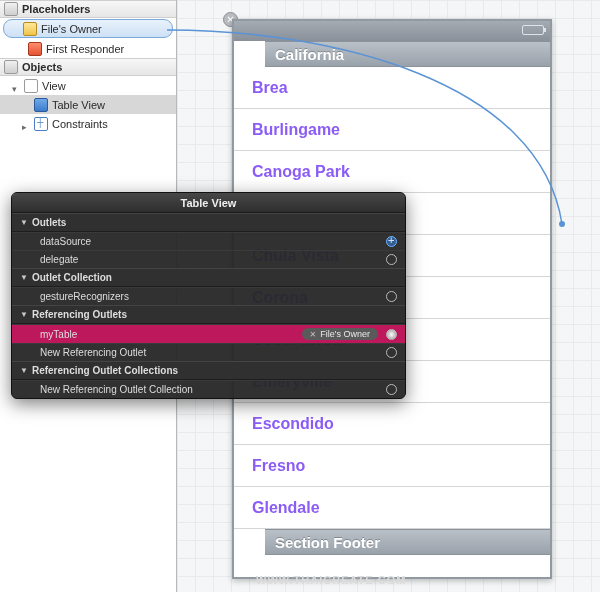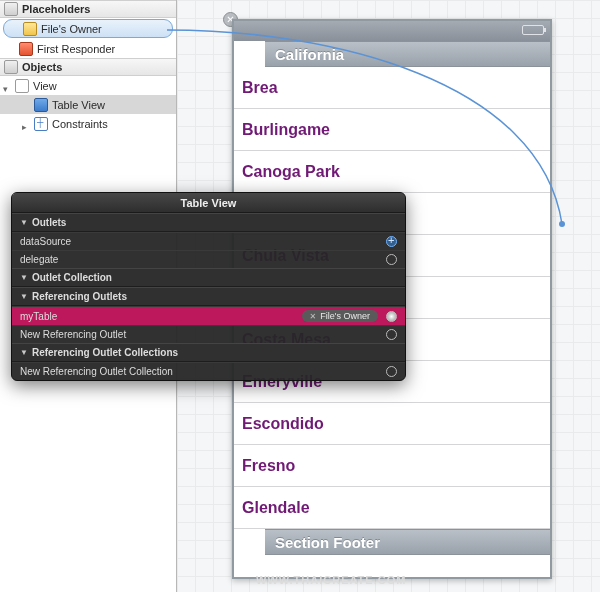--- a/index.html
+++ b/index.html
@@ -24,21 +24,21 @@
     height: 18px; line-height: 18px;
     padding-left: 4px;
     background: linear-gradient(#f7f7f7, #e6e6e6);
     border-top: 1px solid #cfcfcf;
     border-bottom: 1px solid #cfcfcf;
     font-weight: bold;
     display: flex; align-items: center; gap: 4px;
   }
   .outline-item {
     height: 19px; display: flex; align-items: center;
-    padding-left: 3px; gap: 4px;
+    padding-left: 12px; gap: 4px;
     cursor: default;
   }
   .outline-item.indent1 { padding-left: 22px; }
   .outline-item.selected {
     background: linear-gradient(#e9f2fb, #cde1f5);
     border: 1px solid #7aa9dd;
     border-radius: 9px;
     margin: 1px 3px; padding-left: 3px;
   }
   .outline-item.highlight {
@@ -97,23 +97,23 @@
   .section-header, .section-footer {
     height: 26px; line-height: 26px; padding-left: 10px;
     background: linear-gradient(#b9c0c8,#99a1aa);
     color: #fff; font-weight: bold; font-size: 15px;
     text-shadow: 0 -1px 0 rgba(0,0,0,.25);
     border-top:1px solid #8b929a;
     border-bottom:1px solid #8b929a;
     margin-left:31px;
   }
   .cell {
-    height: 42px; line-height: 42px; padding-left: 8px;
+    height: 42px; line-height: 42px; padding-left: 18px;
     border-bottom: 1px solid #d5d5d7;
-    font-weight: bold; font-size: 16px; color:#701a75;
+    font-weight: bold; font-size: 16px; color:#8b5cf6;
     background:#fff;
   }
 
   
   .hud {
     position: absolute; left: 11px; top: 192px;
     width: 395px;
     background: rgba(38,38,38,.95);
     border: 1px solid #111;
     border-radius: 6px;
@@ -135,21 +135,21 @@
     border-bottom:1px solid #1a1a1a;
     position:relative;
   }
   .hud-group {
     background:#303030; padding:3px 8px;
     border-top:1px solid #444; border-bottom:1px solid #1d1d1d;
     display:flex;align-items:center;gap:4px;font-weight:bold;
   }
   .hud-row {
     display:flex; align-items:center; justify-content:space-between;
-    padding: 3px 8px 3px 8px;
+    padding: 3px 8px 3px 28px;
     border-top:1px solid #3a3a3a;
   }
   .hud-row.hl { background:#be185d; }
   .hud-left { display:flex; align-items:center; gap:10px; }
   .conn-port {
     width:11px;height:11px;border:1.5px solid #bbb;border-radius:50%;
     display:inline-block; flex-shrink:0;
   }
   .conn-port.filled { background: radial-gradient(#fff,#bcbcbc 60%);}
   .conn-port.plus {
@@ -258,20 +258,26 @@
     <span class="hud-left">
         <span>delegate</span>
       </span>
     <span class="conn-port"></span>
   </div>
 
   <div class="hud-group">
     <span class="tri">▼</span>
     <span>Outlet Collection</span>
   </div>
+  <div class="hud-row">
+    <span class="hud-left">
+        <span>gestureRecognizers</span>
+      </span>
+    <span class="conn-port"></span>
+  </div>
 
   <div class="hud-group">
     <span class="tri">▼</span>
     <span>Referencing Outlets</span>
   </div>
   <div class="hud-row hl">
     <span class="hud-left">
         <span>myTable</span>
       </span>
     <span style="display:flex;align-items:center;gap:8px">

